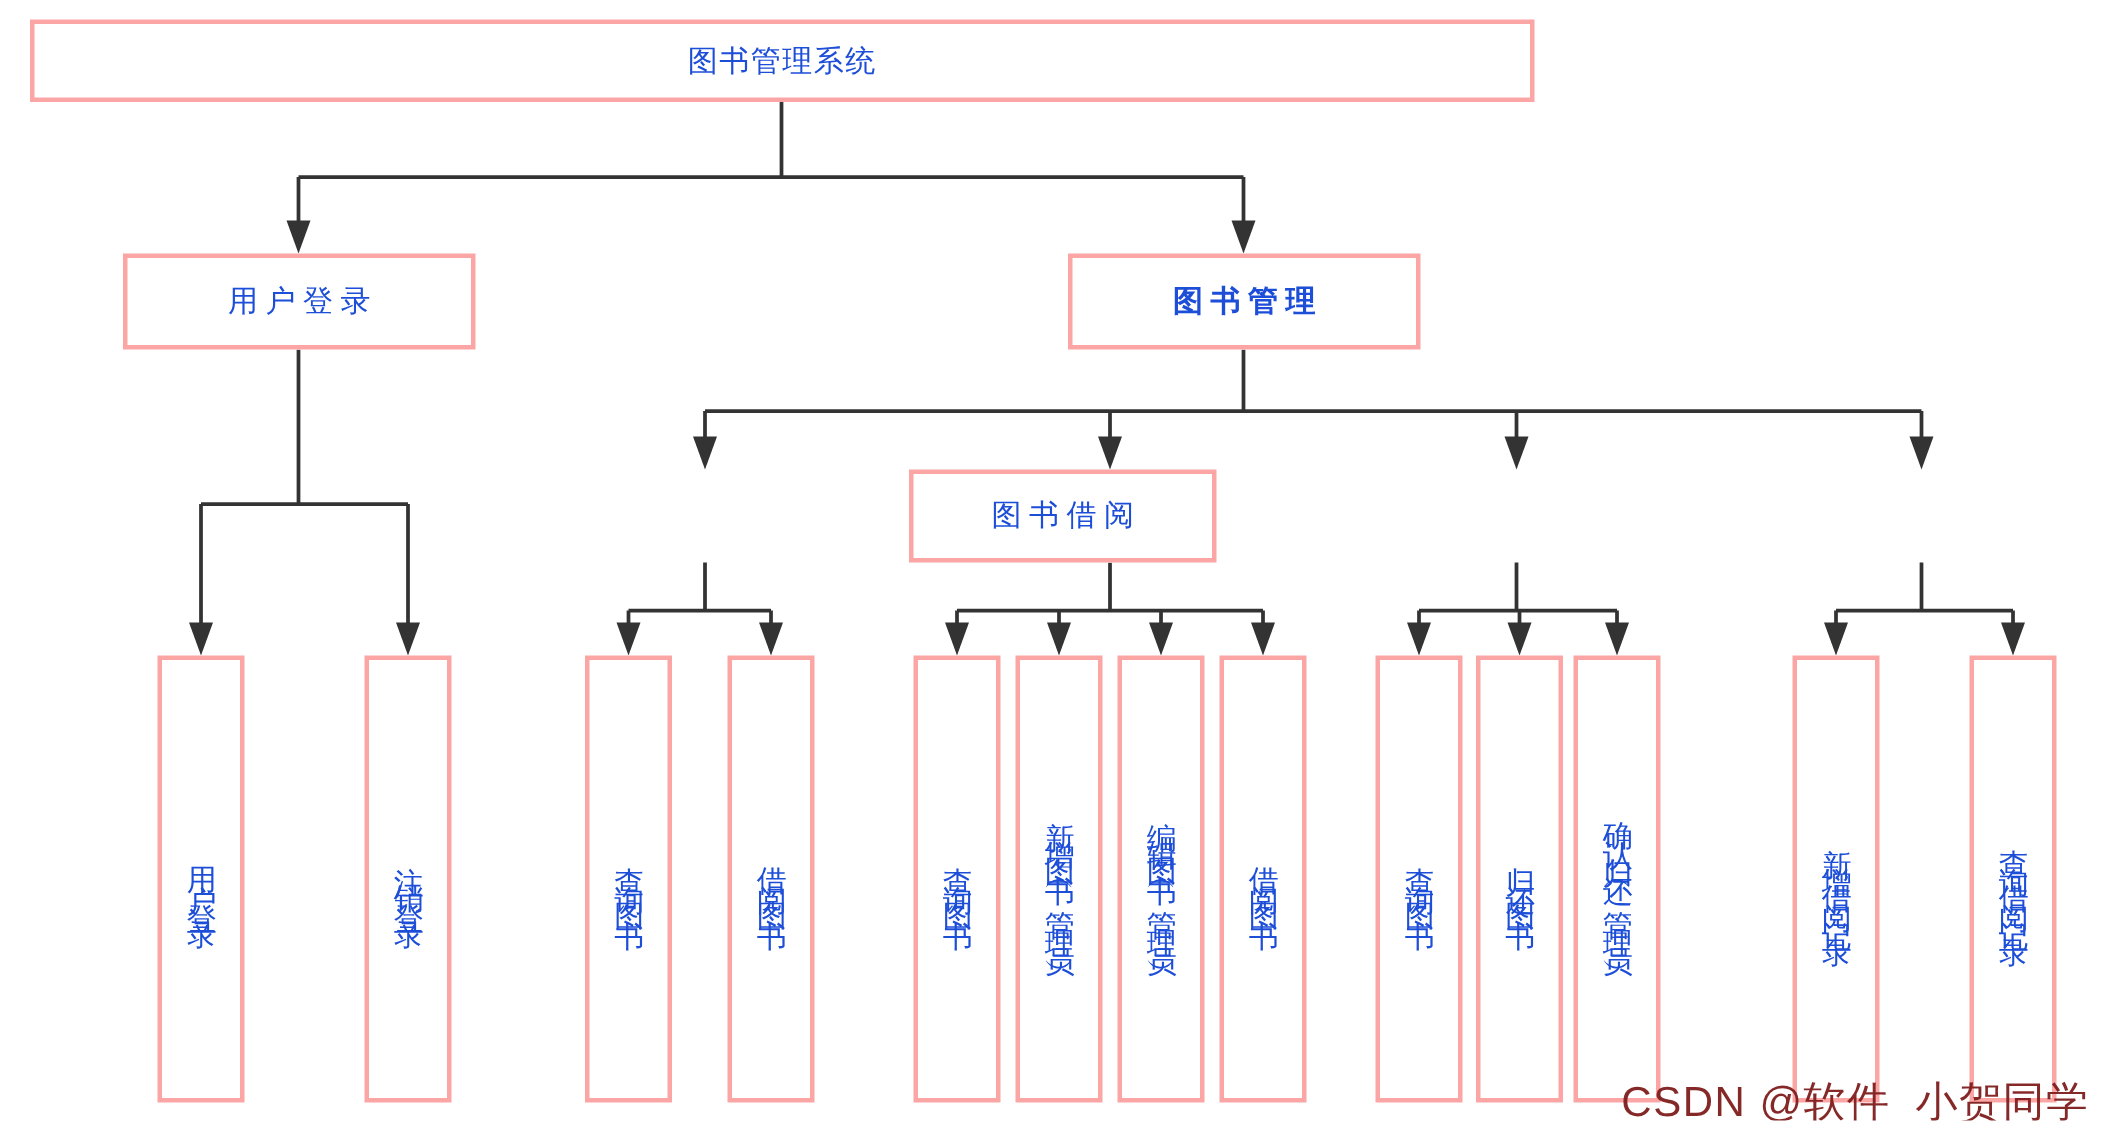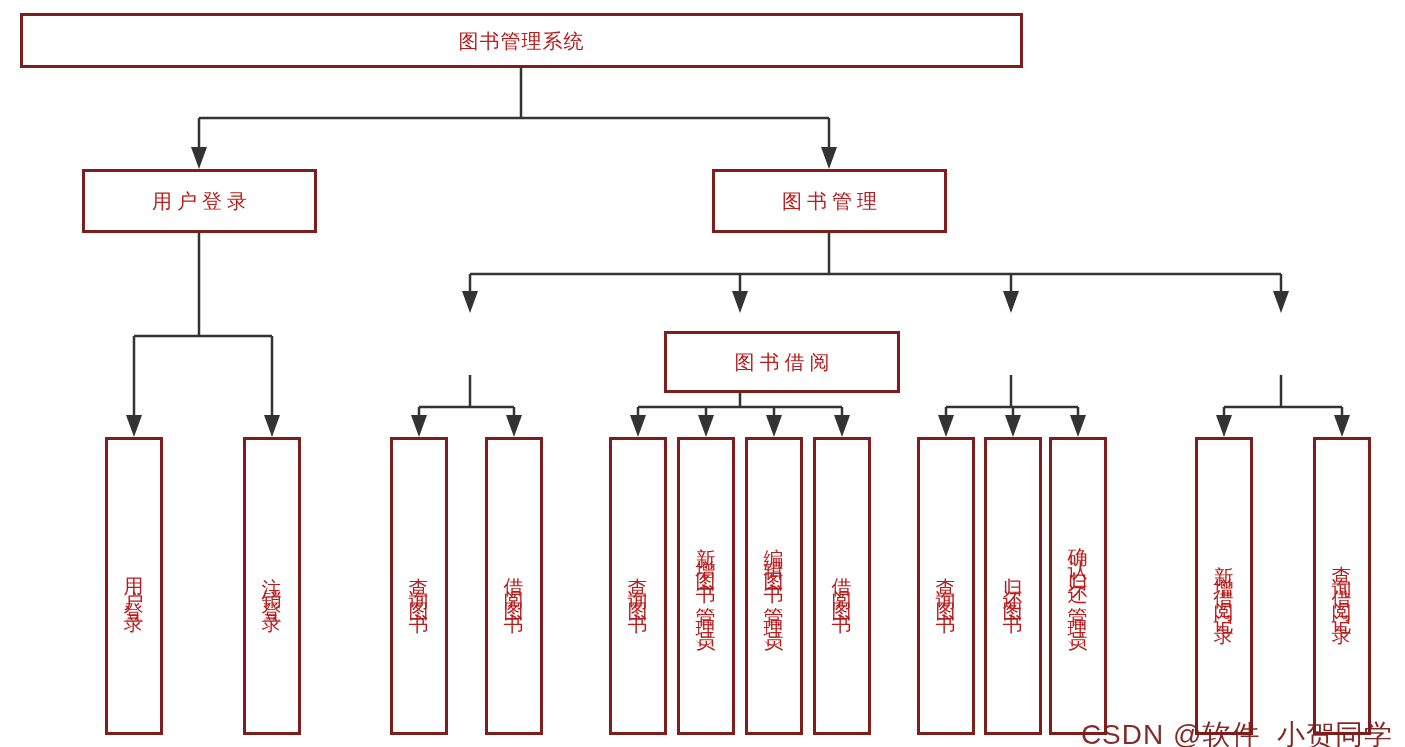--- a/index.html
+++ b/index.html
@@ -13,22 +13,22 @@
     width: 1405px; height: 747px;
     background: #ffffff;
   }
   .wires {
     position: absolute; left: 0; top: 0; z-index: 1;
   }
   .node {
     position: absolute;
     z-index: 2;
     background: #ffffff;
-    border: 3px solid #7f1d1d;
-    color: #b91c1c;
+    border: 3px solid #fca5a5;
+    color: #1d4ed8;
     display: flex;
     align-items: center;
     justify-content: center;
     font-size: 20px;
     line-height: 1;
     white-space: nowrap;
   }
   .node.h-root { letter-spacing: 1px; }
   .node.h { letter-spacing: 5px; text-indent: 5px; }
   .node.v {
@@ -117,23 +117,23 @@
       <polygon points="1005,415 1021,415 1013,437"></polygon>
       <polygon points="1070,415 1086,415 1078,437"></polygon>
       <polygon points="1216,415 1232,415 1224,437"></polygon>
       <polygon points="1334,415 1350,415 1342,437"></polygon>
     </g>
   </svg>
 
   <div class="node h-root" style="left:20px; top:13px; width:1003px; height:55px;">图书管理系统</div>
 
   <div class="node h" style="left:82px; top:169px; width:235px; height:64px;">用户登录</div>
-  <div class="node h" style="left:712px; top:169px; width:235px; height:64px;">图书管理</div>
+  <div class="node h" style="left:712px; top:169px; width:235px; height:64px;font-weight:bold;">图书管理</div>
 
-  <div class="node h" style="left:664px; top:313px; width:236px; height:62px;margin-top:18px;">图书借阅</div>
+  <div class="node h" style="left:606px; top:313px; width:205px; height:62px;">图书借阅</div>
 
   <div class="node v" style="left:105px; top:437px; width:58px; height:298px;">用户登录</div>
   <div class="node v" style="left:243px; top:437px; width:58px; height:298px;">注销登录</div>
 
   <div class="node v" style="left:390px; top:437px; width:58px; height:298px;">查询图书</div>
   <div class="node v" style="left:485px; top:437px; width:58px; height:298px;">借阅图书</div>
 
   <div class="node v" style="left:609px; top:437px; width:58px; height:298px;">查询图书</div>
   <div class="node v" style="left:677px; top:437px; width:58px; height:298px;">新增图书（管理员）</div>
   <div class="node v" style="left:745px; top:437px; width:58px; height:298px;">编辑图书（管理员）</div>

